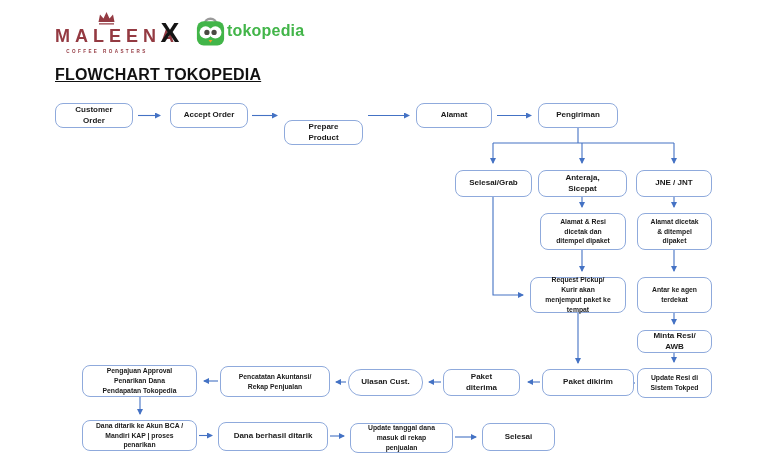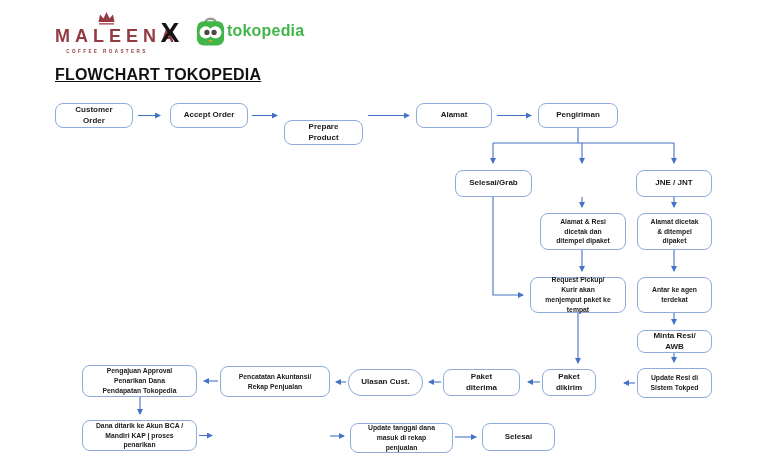--- a/index.html
+++ b/index.html
@@ -101,34 +101,36 @@
     <path d="M455,437 H476" marker-end="url(#arr)"></path>
   </svg>
 
   <div class="node" style="left:55px;top:103px;width:78px;height:25px;">Customer Order</div>
   <div class="node" style="left:170px;top:103px;width:78px;height:25px;">Accept Order</div>
   <div class="node" style="left:284px;top:120px;width:79px;height:25px;">Prepare Product</div>
   <div class="node" style="left:416px;top:103px;width:76px;height:25px;">Alamat</div>
   <div class="node" style="left:538px;top:103px;width:80px;height:25px;">Pengiriman</div>
 
   <div class="node" style="left:455px;top:170px;width:77px;height:27px;">Selesai/Grab</div>
+  <div class="node" style="left:538px;top:170px;width:89px;height:27px;">Anteraja, Sicepat</div>
   <div class="node" style="left:636px;top:170px;width:76px;height:27px;">JNE / JNT</div>
 
   <div class="node small" style="left:540px;top:213px;width:86px;height:37px;">Alamat &amp; Resi dicetak dan ditempel dipaket</div>
   <div class="node small" style="left:637px;top:213px;width:75px;height:37px;">Alamat dicetak &amp; ditempel dipaket</div>
 
   <div class="node small" style="left:530px;top:277px;width:96px;height:36px;">Request Pickup/ Kurir akan menjemput paket ke tempat</div>
   <div class="node small" style="left:637px;top:277px;width:75px;height:36px;">Antar ke agen terdekat</div>
 
   <div class="node" style="left:637px;top:330px;width:75px;height:23px;">Minta Resi/ AWB</div>
   <div class="node small" style="left:637px;top:368px;width:75px;height:30px;">Update Resi di Sistem Tokped</div>
 
-  <div class="node" style="left:542px;top:369px;width:54px;height:27px;">Paket dikirim</div>
+  <div class="node" style="left:542px;top:369px;width:92px;height:27px;">Paket dikirim</div>
   <div class="node" style="left:443px;top:369px;width:77px;height:27px;">Paket diterima</div>
   <div class="node" style="left:348px;top:369px;width:75px;height:27px;border-radius:13px;">Ulasan Cust.</div>
   <div class="node small" style="left:220px;top:366px;width:110px;height:31px;">Pencatatan Akuntansi/ Rekap Penjualan</div>
   <div class="node small" style="left:82px;top:365px;width:115px;height:32px;">Pengajuan Approval Penarikan Dana Pendapatan Tokopedia</div>
 
   <div class="node small" style="left:82px;top:420px;width:115px;height:31px;">Dana ditarik ke Akun BCA / Mandiri KAP | proses penarikan</div>
+  <div class="node" style="left:218px;top:422px;width:110px;height:29px;">Dana berhasil ditarik</div>
   <div class="node small" style="left:350px;top:423px;width:103px;height:30px;">Update tanggal dana masuk di rekap penjualan</div>
   <div class="node" style="left:482px;top:423px;width:73px;height:28px;">Selesai</div>
 
 </div>
 
 </body></html>

